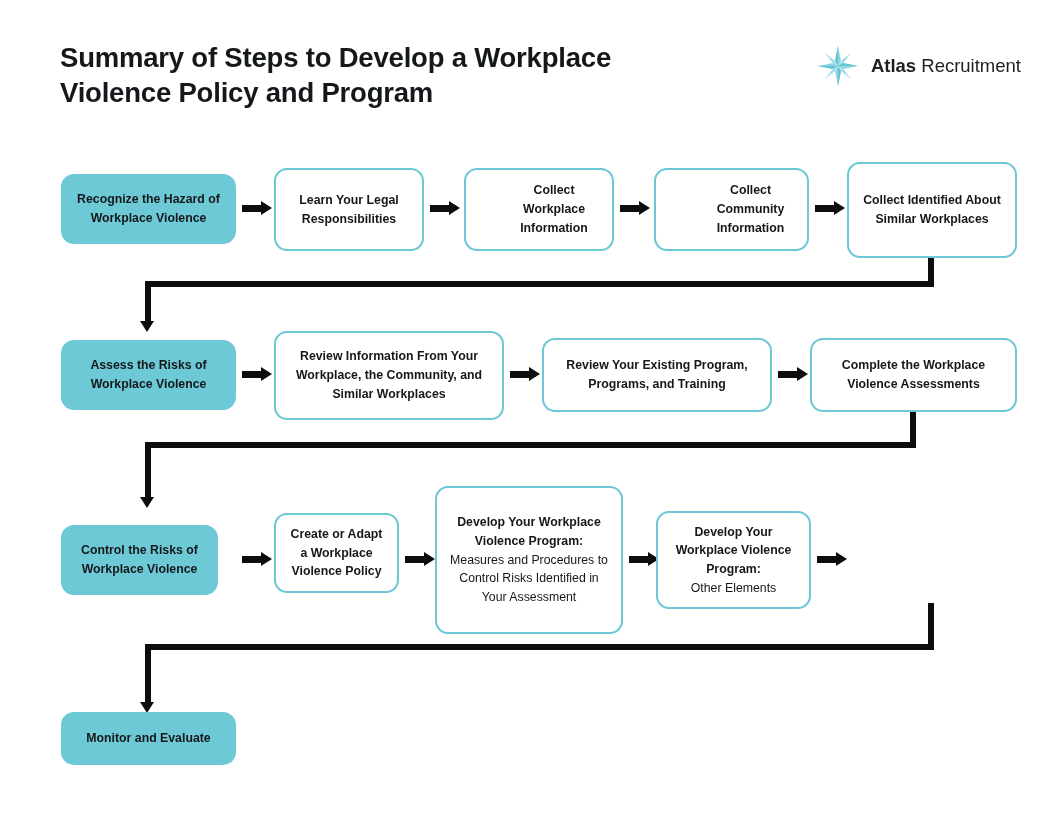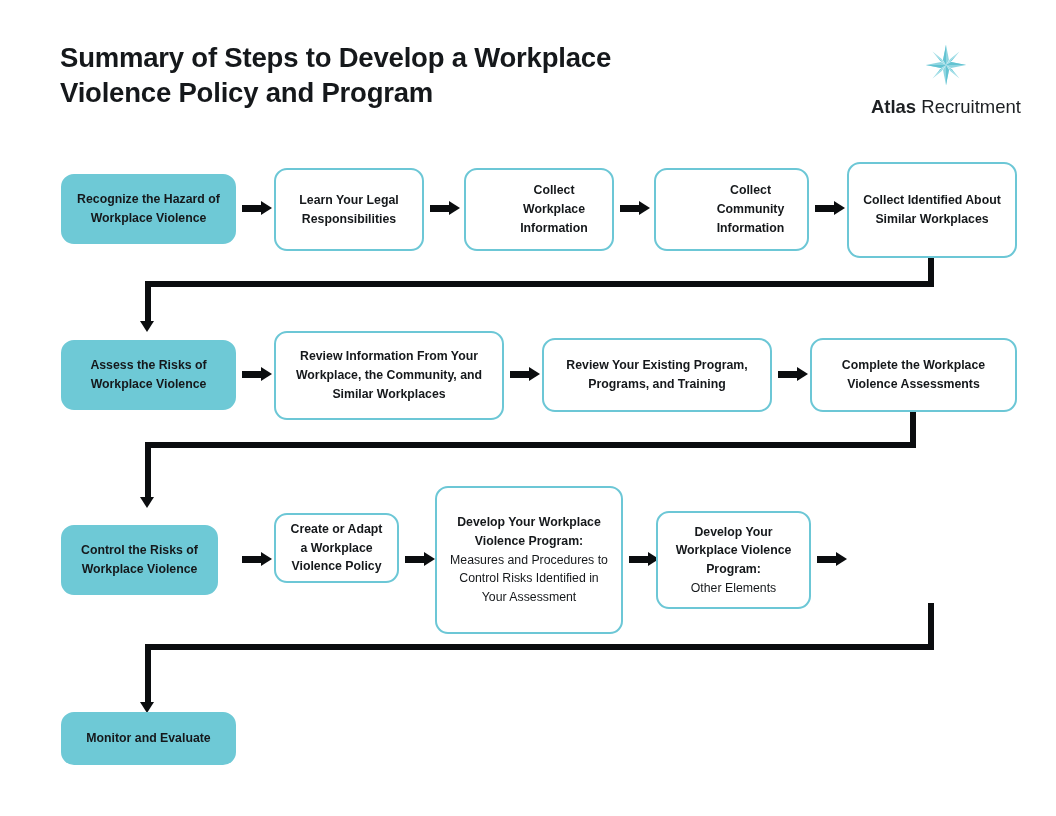--- a/index.html
+++ b/index.html
@@ -32,21 +32,20 @@
     letter-spacing: -0.2px;
     color: #15181b;
   }
   #logo {
     position: absolute;
     right: 46px; top: 44px;
     height: 44px;
     display: flex;
     align-items: center;
     gap: 12px;
-    flex-direction: column;
   }
   #logo-star { width: 42px; height: 42px; display: block; flex: 0 0 auto; }
   #logo-text {
     font-size: 18.5px;
     color: #1d2023;
     white-space: nowrap;
     line-height: 1;
   }
   #logo-text .brand { font-weight: 700; }
   #logo-text .word  { font-weight: 400; }
@@ -184,21 +183,21 @@
   <div class="seg" style="left:134px; top:442px; width:771px; height:6px;"></div>
   <div class="seg" style="left:134px; top:442px; width:6px; height:57px;"></div>
   <div class="arrow-d" style="left:129px; top:497px;"></div>
 
   <div class="node stage" style="left:50px; top:525px; width:157px; height:70px;">
     <span class="txt">Control the Risks of Workplace Violence</span>
   </div>
   <div class="seg" style="left:231px; top:556px; width:20px; height:7px;"></div>
   <div class="arrow-r" style="left:250px; top:552px;"></div>
 
-  <div class="node step" style="left:263px; top:513px; width:125px; height:70px;">
+  <div class="node step" style="left:263px; top:513px; width:125px; height:80px;">
     <span class="txt">Create or Adapt a Workplace Violence Policy</span>
   </div>
   <div class="seg" style="left:394px; top:556px; width:20px; height:7px;"></div>
   <div class="arrow-r" style="left:413px; top:552px;"></div>
 
   <div class="node step" style="left:424px; top:486px; width:188px; height:148px;align-items:center;">
     <span class="txt"><span>Develop Your Workplace Violence Program:</span><span class="reg"> Measures and Procedures to Control Risks Identified in Your Assessment</span></span>
   </div>
   <div class="seg" style="left:618px; top:556px; width:20px; height:7px;"></div>
   <div class="arrow-r" style="left:637px; top:552px;"></div>

